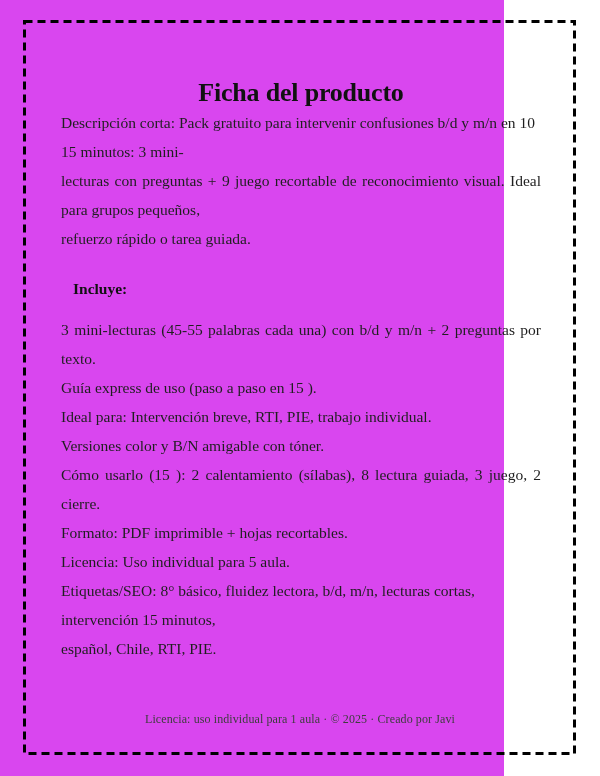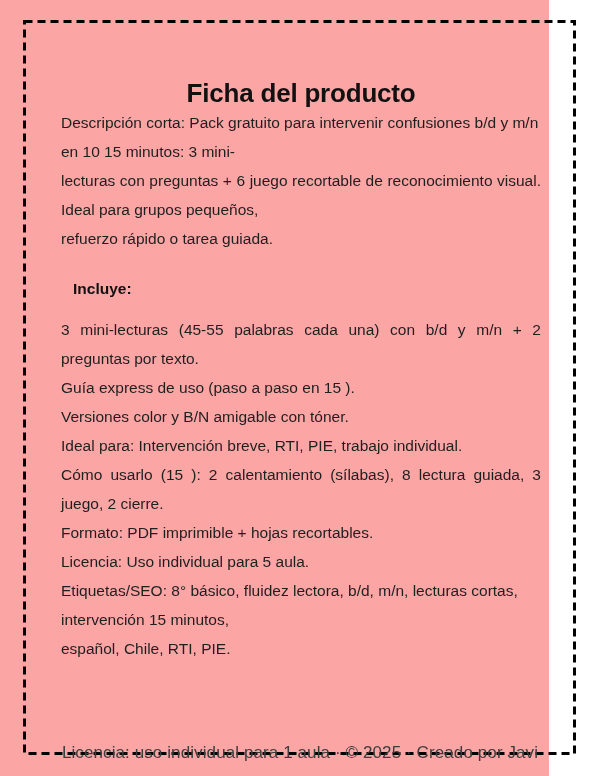--- a/index.html
+++ b/index.html
@@ -11,24 +11,25 @@
     width: 600px;
     height: 776px;
     background: #ffffff;
     font-family: "Liberation Sans", sans-serif;
     color: #1a1a1a;
     overflow: hidden;
   }
 
   .page {
     position: relative;
-    width: 549px;
+    width: 504px;
     height: 776px;
-    background: #fca5a5;
+    background: #d946ef;
     box-sizing: border-box;
+    font-family: Liberation Serif, serif;
   }
 
   
   .frame {
     position: absolute;
     left: 0;
     top: 0;
     width: 600px;
     height: 776px;
     pointer-events: none;
@@ -97,55 +98,55 @@
   }
 
   .list li.justify {
     text-align: justify;
     text-align-last: left;
   }
 
   .footer {
     position: absolute;
     left: 0;
-    top: 745px;
+    top: 711px;
     width: 600px;
     text-align: center;
-    font-size: 17px;
+    font-size: 12px;
     line-height: 16px;
     color: #3d3d3d;
     letter-spacing: 0.1px;
   }
 </style>
 </head>
 <body>
 
 <div class="page">
 
   <svg class="frame" viewBox="0 0 600 776" width="600" height="776" aria-hidden="true">
     <rect x="24.5" y="21.5" width="550" height="732" fill="none" stroke="#000000" stroke-width="3" stroke-dasharray="8 5" stroke-linecap="butt"></rect>
   </svg>
 
   <div class="content">
 
     <h1 class="doc-title">Ficha del producto</h1>
 
     <div class="block">
       <p class="para">Descripción corta: Pack gratuito para intervenir confusiones b/d y m/n en 10 15 minutos: 3 mini-</p>
-      <p class="para justify">lecturas con preguntas + 6 juego recortable de reconocimiento visual. Ideal para grupos pequeños,</p>
+      <p class="para justify">lecturas con preguntas + 9 juego recortable de reconocimiento visual. Ideal para grupos pequeños,</p>
       <p class="para">refuerzo rápido o tarea guiada.</p>
     </div>
 
     <h2 class="section-heading gap-before">Incluye:</h2>
 
     <ul class="list">
       <li class="justify">3 mini-lecturas (45-55 palabras cada una) con b/d y m/n + 2 preguntas por texto.</li>
       <li>Guía express de uso (paso a paso en 15 ).</li>
+      <li>Ideal para: Intervención breve, RTI, PIE, trabajo individual.</li>
       <li>Versiones color y B/N amigable con tóner.</li>
-      <li>Ideal para: Intervención breve, RTI, PIE, trabajo individual.</li>
       <li class="justify">Cómo usarlo (15 ): 2 calentamiento (sílabas), 8 lectura guiada, 3 juego, 2 cierre.</li>
       <li>Formato: PDF imprimible + hojas recortables.</li>
       <li>Licencia: Uso individual para 5 aula.</li>
       <li>Etiquetas/SEO: 8° básico, fluidez lectora, b/d, m/n, lecturas cortas, intervención 15 minutos,</li>
       <li>español, Chile, RTI, PIE.</li>
     </ul>
 
   </div>
 
   <div class="footer">Licencia: uso individual para 1 aula · © 2025 · Creado por Javi</div>

